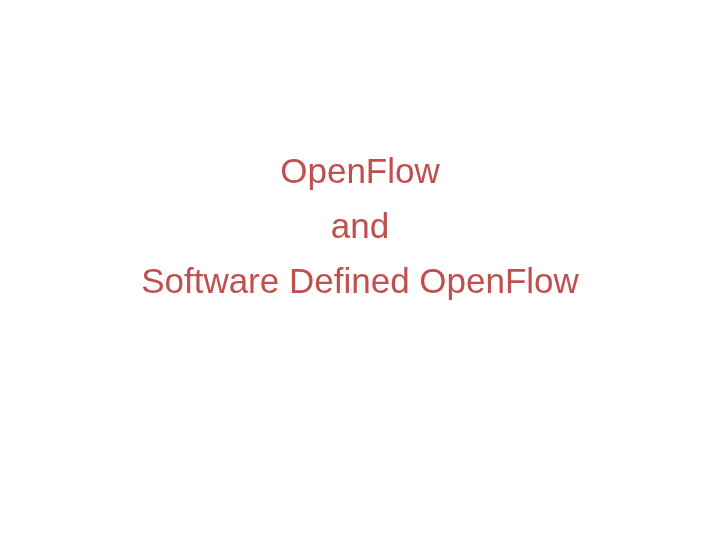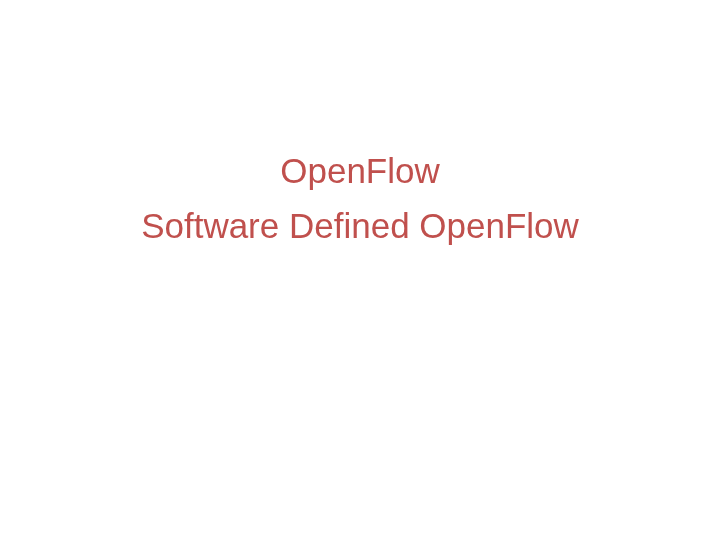--- a/index.html
+++ b/index.html
@@ -31,15 +31,16 @@
       display: block;
       white-space: nowrap;
     }
   </style>
 </head>
 <body>
 
 <div class="slide">
   <div class="title">
     <span class="title-line">OpenFlow</span>
+    <span class="title-line">and</span>
     <span class="title-line">Software Defined OpenFlow</span>
   </div>
 </div>
 
 </body></html>

